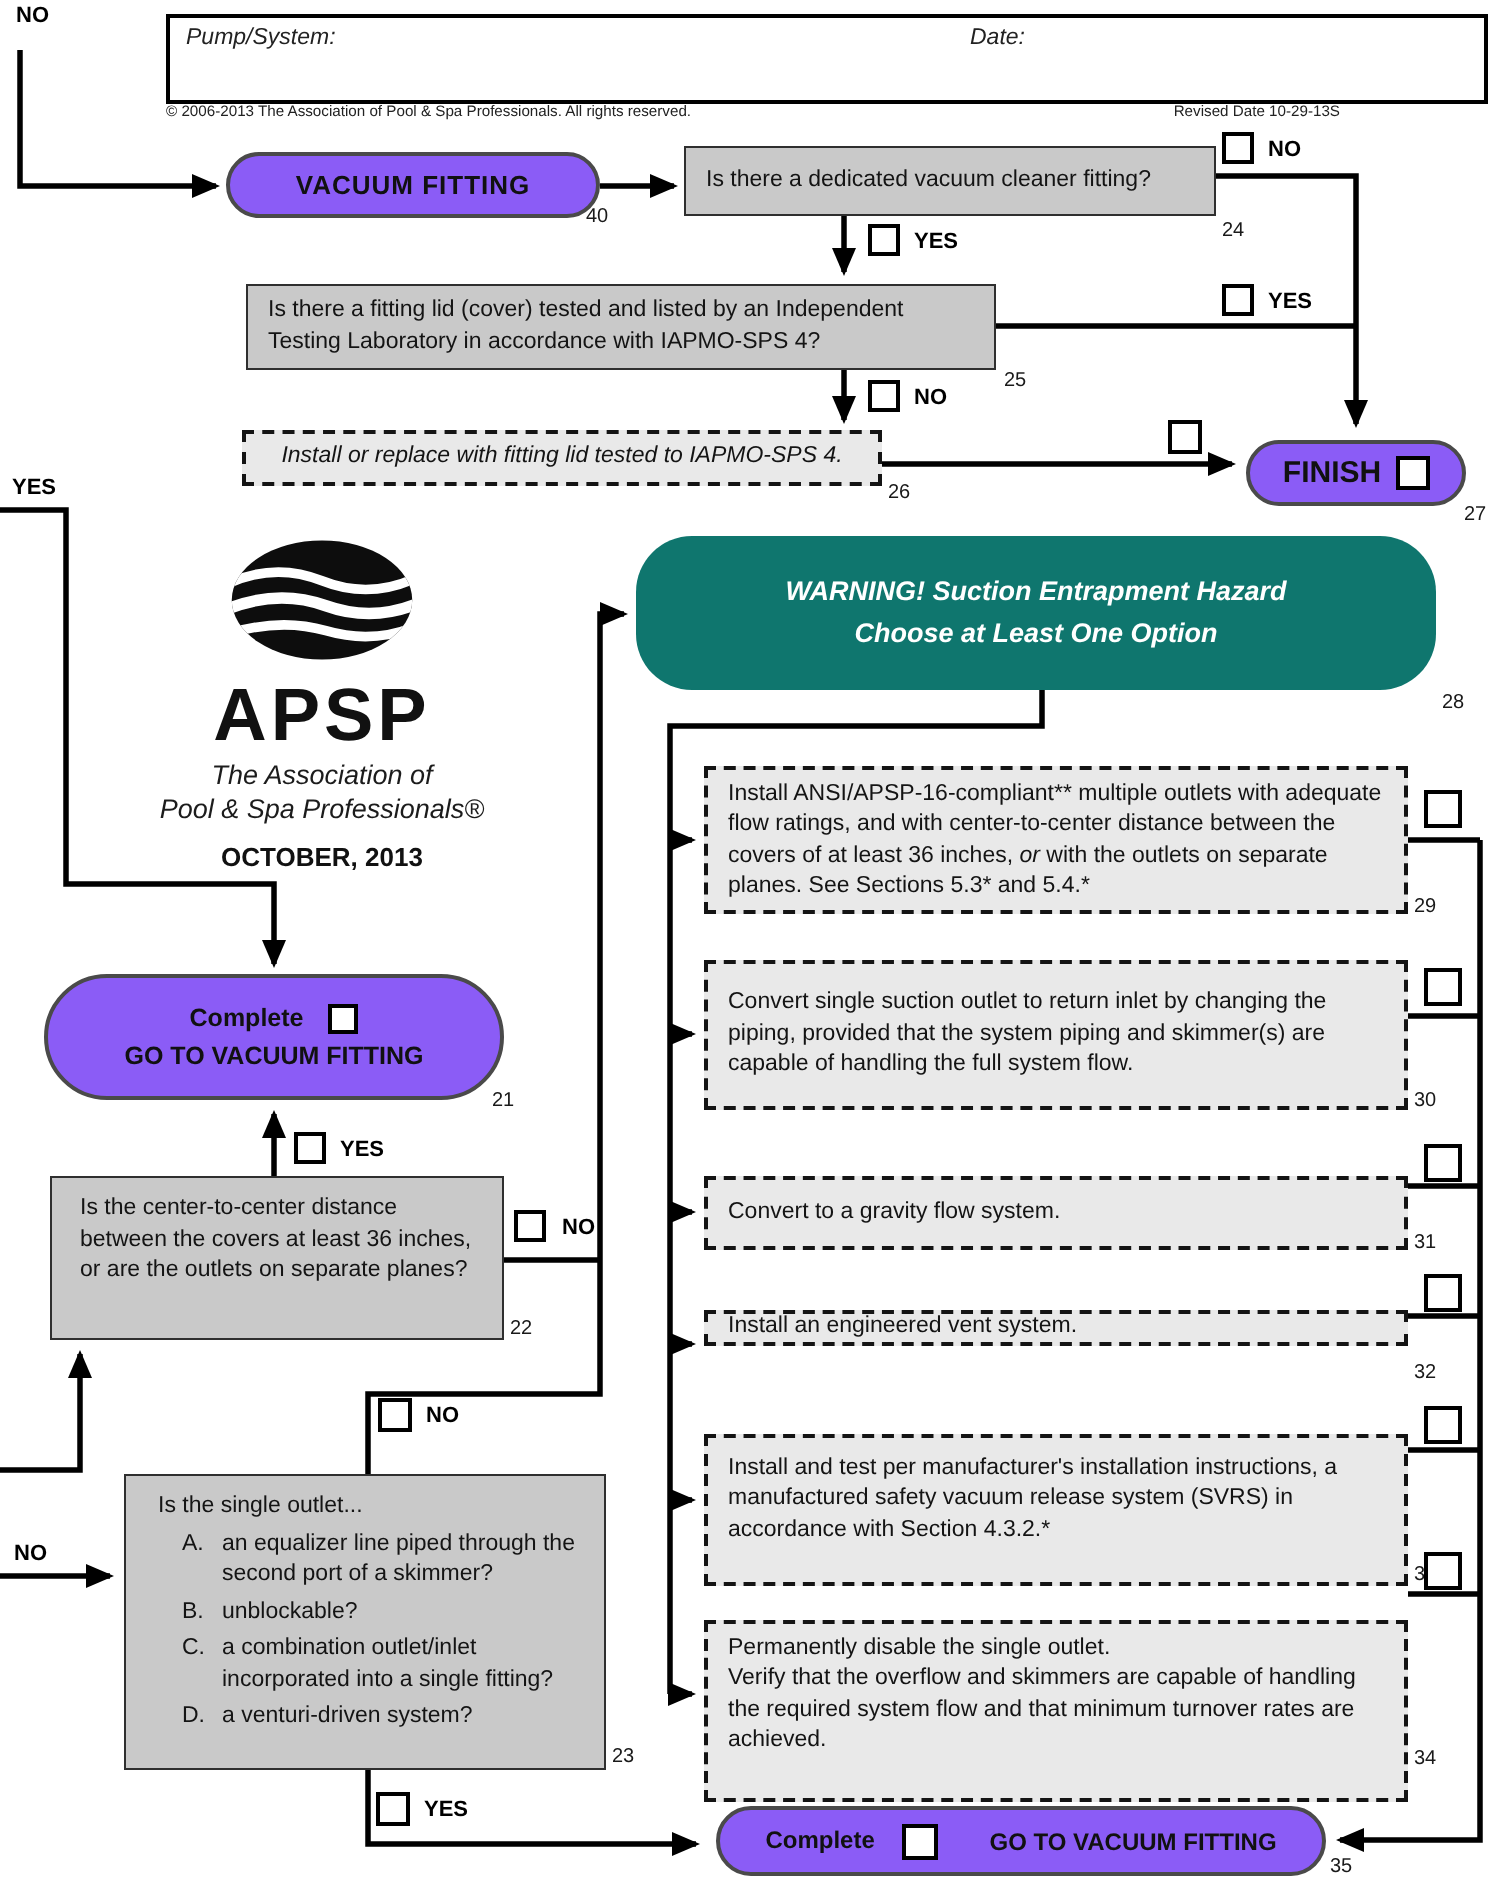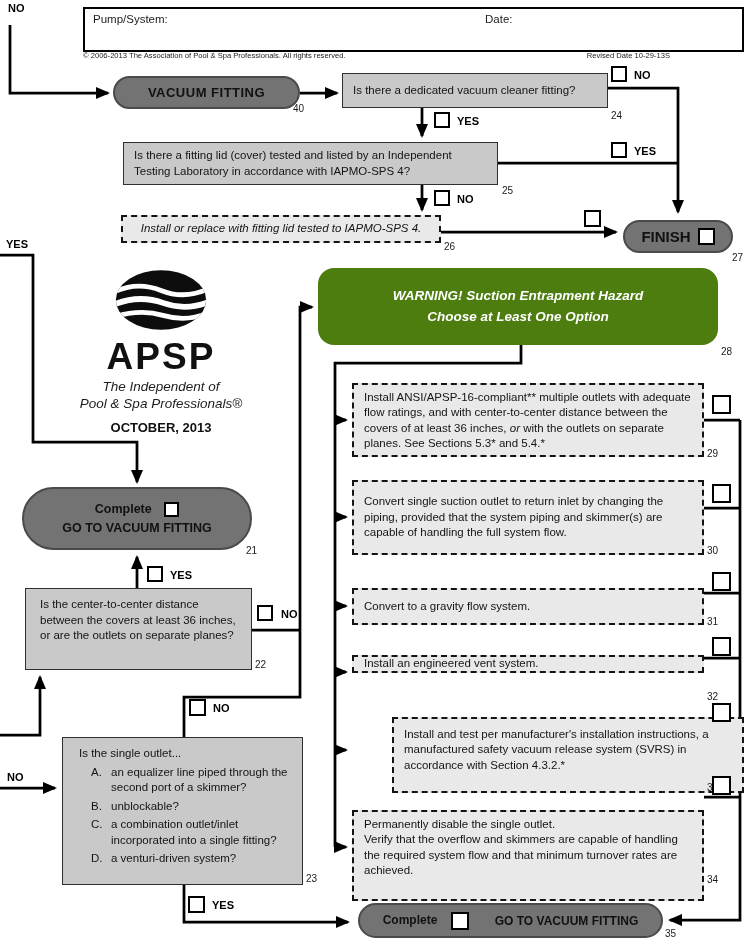--- a/index.html
+++ b/index.html
@@ -1,31 +1,31 @@
 <!DOCTYPE html>
 <html><head>
 <meta charset="utf-8">
 <style>
   html,body{margin:0;padding:0;background:#fff;}
   #page{position:relative;width:745px;height:940px;background:#ffffff;
         font-family:"Liberation Sans",sans-serif;color:#111;overflow:hidden;}
   .abs{position:absolute;}
   
   .hdrbox{left:83px;top:7px;width:657px;height:41px;border:2px solid #000;background:#fff;}
-  .hdrlbl{font-size:11.5px;color:#222;}
+  .hdrlbl{font-size:11.5px;color:#222;font-style:italic;}
   .credit{left:83px;top:51px;width:587px;display:flex;justify-content:space-between;
           font-size:7.6px;color:#222;}
   
-  .pill{background:#737373;border:2px solid #4a4a4a;border-radius:999px;
+  .pill{background:#8b5cf6;border:2px solid #4a4a4a;border-radius:999px;
         display:flex;align-items:center;justify-content:center;box-sizing:border-box;}
   .qbox{background:#c9c9c9;border:1.5px solid #2f2f2f;box-sizing:border-box;
         font-size:11.5px;line-height:1.35;color:#141414;}
   .dash{background:#e9e9e9;border:2px dashed #141414;box-sizing:border-box;
         font-size:11.5px;line-height:1.34;color:#141414;padding:5px 10px;}
-  .warn{background:#4d7c0f;color:#fff;border-radius:16px;display:flex;flex-direction:column;
+  .warn{background:#0f766e;color:#fff;border-radius:28px;display:flex;flex-direction:column;
         align-items:center;justify-content:center;font-weight:bold;font-style:italic;
         font-size:13.5px;line-height:1.5;}
   .cb{background:#fff;border:2px solid #000;box-sizing:border-box;}
   .cbi{display:inline-block;width:15px;height:15px;background:#fff;border:2px solid #000;
        vertical-align:middle;box-sizing:border-box;}
   .elabel{font-weight:bold;font-size:11px;color:#000;}
   .num{font-size:10px;color:#1a1a1a;}
   
   .logoblk{left:31px;top:268px;width:260px;text-align:center;}
   .apsp{font-family:Liberation Sans, sans-serif;font-weight:bold;font-size:37px;
@@ -141,21 +141,21 @@
         </defs>
       <ellipse cx="50" cy="33" rx="47" ry="31" fill="#0d0d0d"></ellipse>
       <g clip-path="url(#lg)" stroke="#fff" fill="none">
         <path d="M0 25 Q 25 13 50 23 T 100 21" stroke-width="5"></path>
         <path d="M0 38 Q 27 27 52 36 T 102 34" stroke-width="6"></path>
         <path d="M0 51 Q 28 42 52 49 T 98 47" stroke-width="5"></path>
       </g>
     </svg>
     <div class="apsp">APSP</div>
     <div class="orgit">
-      <div>The Independent of</div>
+      <div>The Association of</div>
       <div>Pool &amp; Spa Professionals®</div>
     </div>
     <div class="octb">OCTOBER, 2013</div>
   </div>
 
   <div class="abs warn" style="left:318px;top:268px;width:400px;height:77px;">
     <span>WARNING! Suction Entrapment Hazard</span>
     <span>Choose at Least One Option</span>
   </div>
   <span class="abs num" style="left:721px;top:346px;">28</span>
@@ -225,23 +225,23 @@
   <div class="abs dash" style="left:352px;top:588px;width:352px;height:37px;display:flex;
        align-items:center;">
     <span>Convert to a gravity flow system.</span>
   </div>
   <span class="abs num" style="left:707px;top:616px;">31</span>
 
   <div class="abs dash" style="left:352px;top:655px;width:352px;height:18px;display:flex;
        align-items:center;">
     <span>Install an engineered vent system.</span>
   </div>
-  <span class="abs num" style="left:707px;top:681px;margin-top:10px;">32</span>
-
-  <div class="abs dash" style="left:352px;top:717px;width:352px;height:76px;padding-top:8px;margin-left:40px;">
+  <span class="abs num" style="left:707px;top:681px;">32</span>
+
+  <div class="abs dash" style="left:352px;top:717px;width:352px;height:76px;padding-top:8px;">
     <span>Install and test per manufacturer's installation instructions, a manufactured safety vacuum release system (SVRS) in accordance with Section 4.3.2.*</span>
   </div>
   <span class="abs num" style="left:707px;top:782px;">33</span>
 
   <div class="abs dash" style="left:352px;top:810px;width:352px;height:91px;">
     <span style="display:block;">Permanently disable the single outlet.</span>
     <span>Verify that the overflow and skimmers are capable of handling the required system flow and that minimum turnover rates are achieved.</span>
   </div>
   <span class="abs num" style="left:707px;top:874px;">34</span>
 

